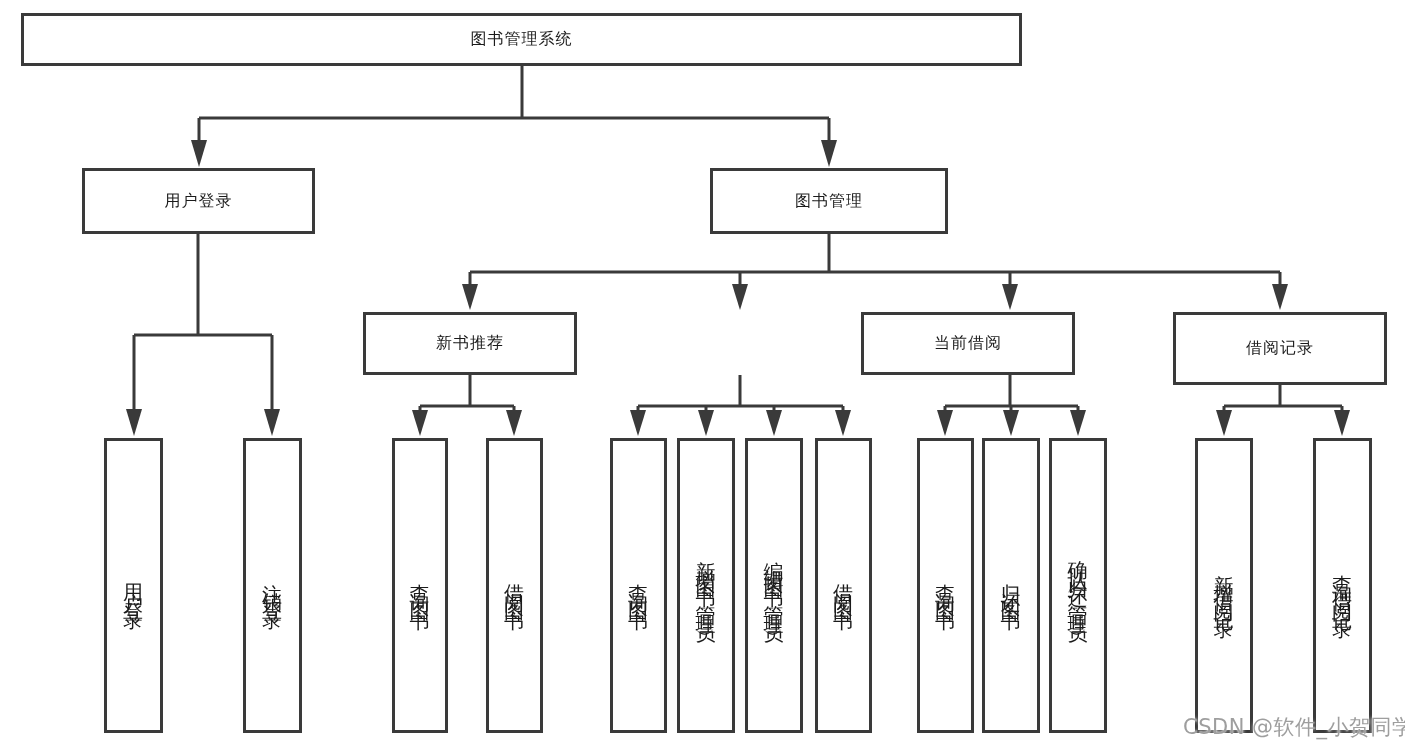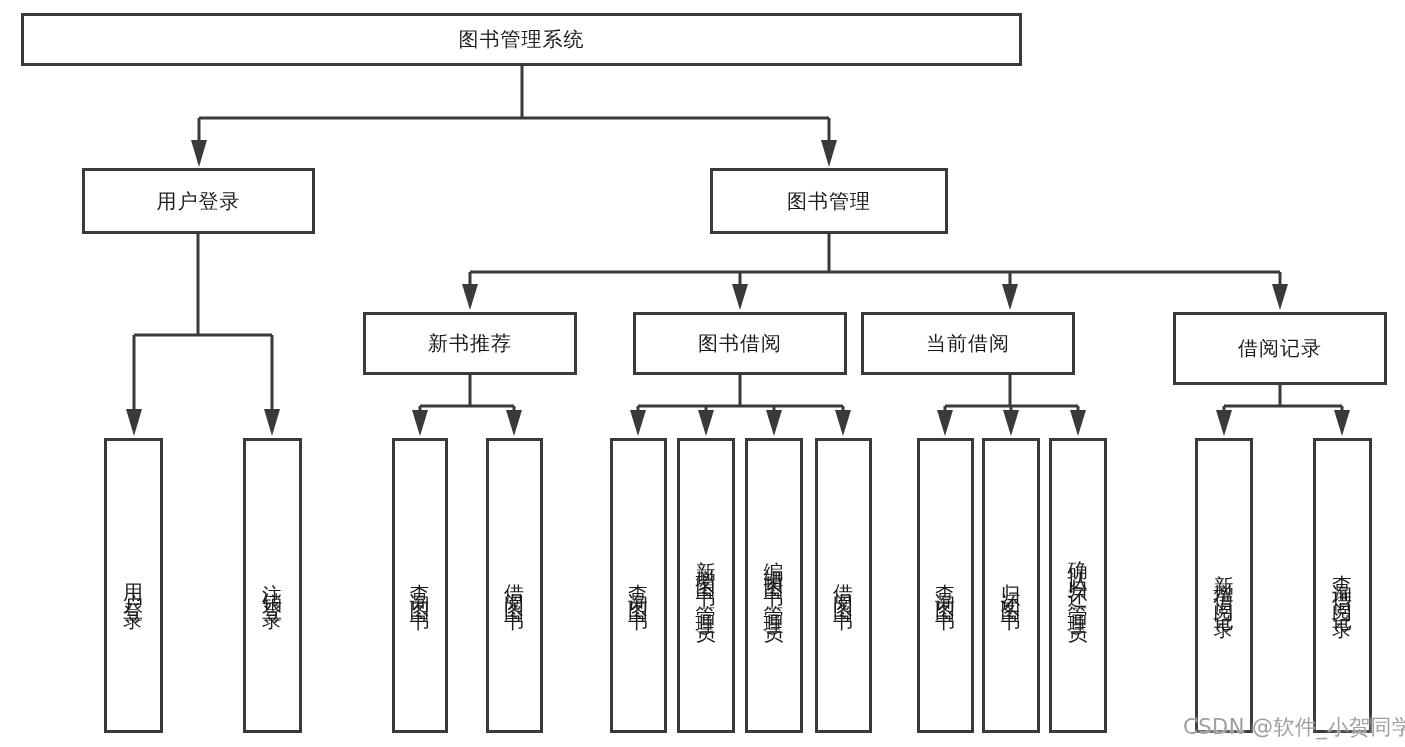--- a/index.html
+++ b/index.html
@@ -35,21 +35,21 @@
     position: absolute;
     box-sizing: border-box;
     border: 3px solid var(--line);
     background: #ffffff;
     color: var(--text);
     display: flex;
     align-items: center;
     justify-content: center;
     text-align: center;
   }
-  .h { font-size: 20px; letter-spacing: 1px; white-space: nowrap; }
+  .h { font-size: 16px; letter-spacing: 1px; white-space: nowrap; }
   .v {
     writing-mode: vertical-rl;
     font-size: 20px;
     letter-spacing: 9px;
     line-height: 1;
   }
   .watermark {
     position: absolute;
     left: 1183px;
     top: 713px;
@@ -108,21 +108,20 @@
       <polygon class="a" points="1334,410 1350,410 1342,436"></polygon>
     </g>
   </svg>
 
   <div class="node h" style="left:21px; top:13px; width:1001px; height:53px;">图书管理系统</div>
 
   <div class="node h" style="left:82px; top:168px; width:233px; height:66px;">用户登录</div>
   <div class="node h" style="left:710px; top:168px; width:238px; height:66px;">图书管理</div>
 
   <div class="node h" style="left:363px; top:312px; width:214px; height:63px;">新书推荐</div>
-  <div class="node h" style="left:633px; top:312px; width:214px; height:63px;">图书借阅</div>
   <div class="node h" style="left:861px; top:312px; width:214px; height:63px;">当前借阅</div>
   <div class="node h" style="left:1173px; top:312px; width:214px; height:73px;">借阅记录</div>
 
   <div class="node v" style="left:104px; top:438px; width:59px; height:295px;">用户登录</div>
   <div class="node v" style="left:243px; top:438px; width:59px; height:295px;">注销登录</div>
 
   <div class="node v" style="left:392px; top:438px; width:56px; height:295px;">查询图书</div>
   <div class="node v" style="left:486px; top:438px; width:57px; height:295px;">借阅图书</div>
 
   <div class="node v" style="left:610px; top:438px; width:57px; height:295px;">查询图书</div>

